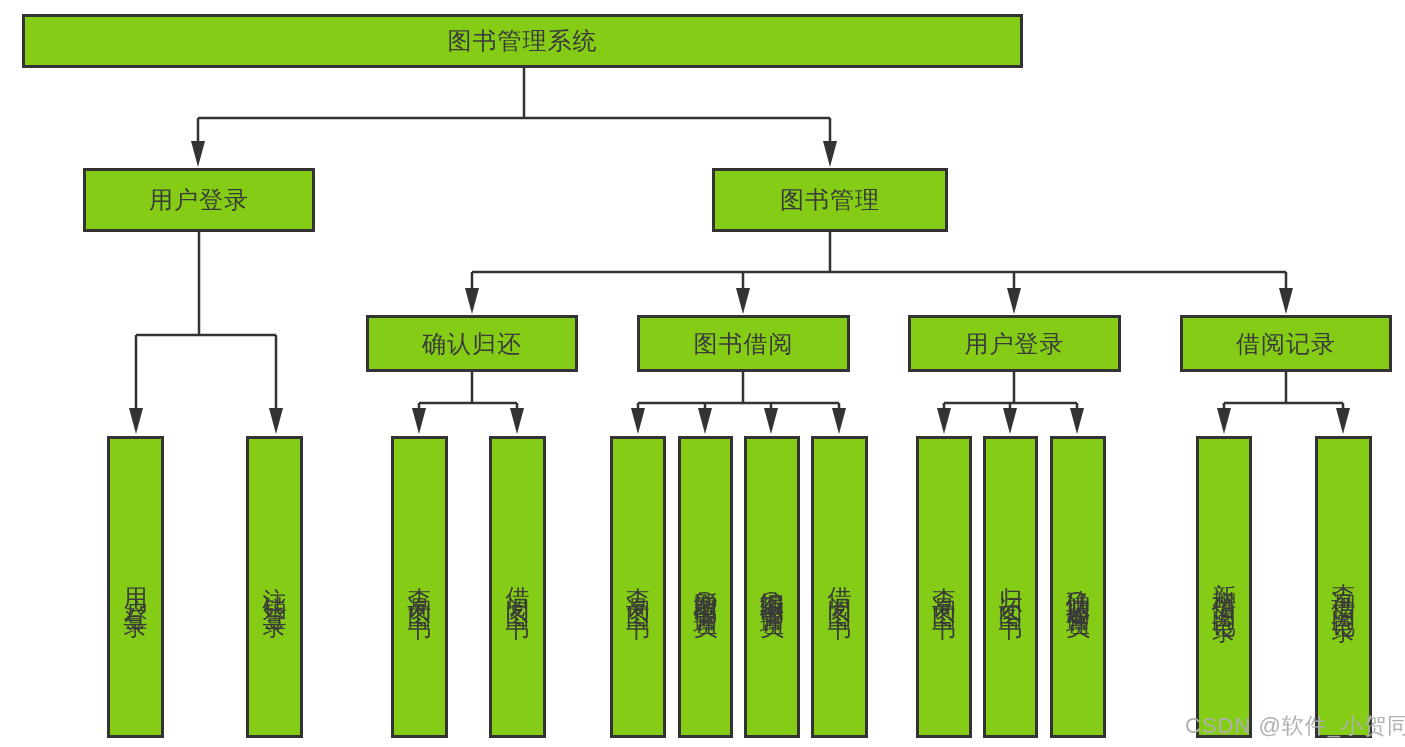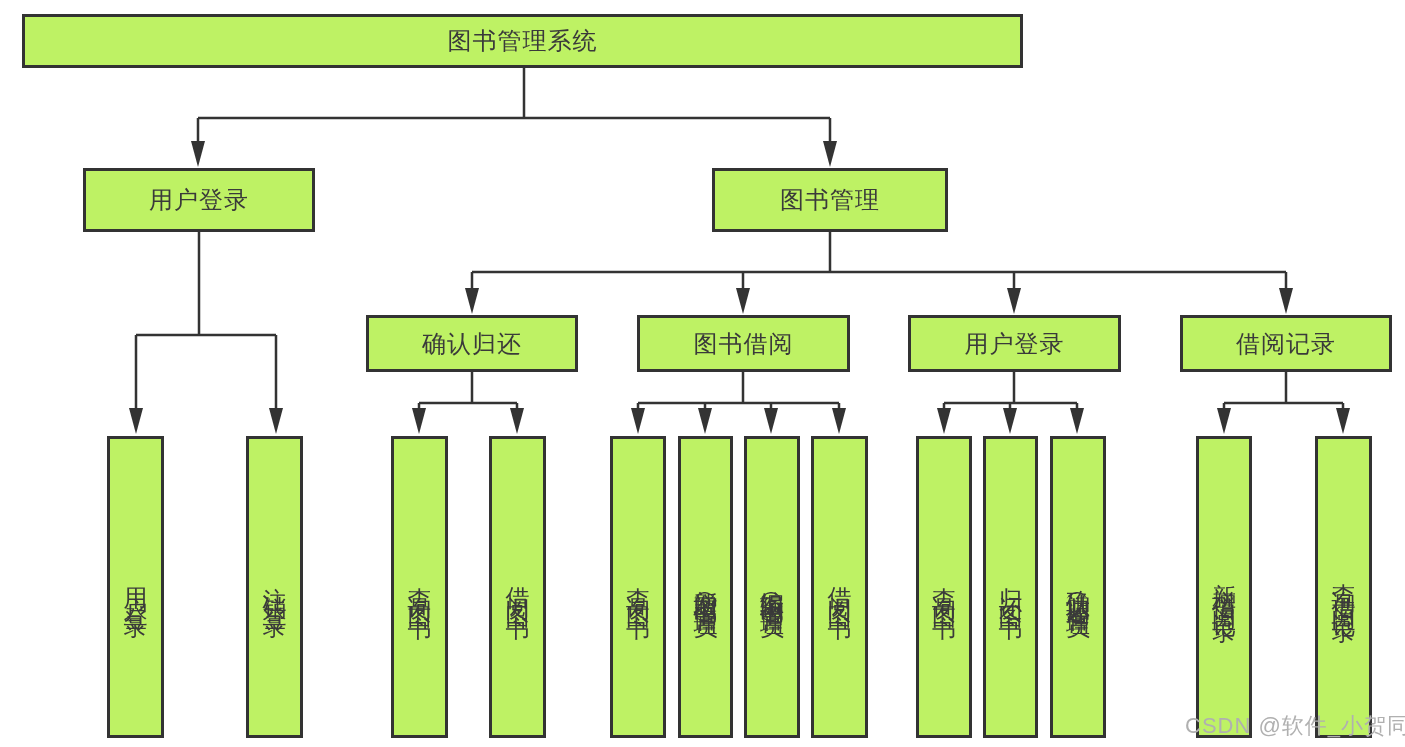--- a/index.html
+++ b/index.html
@@ -2,21 +2,21 @@
 <html><head>
 <meta charset="utf-8">
 <style>
   html,body{margin:0;padding:0;background:#ffffff;}
   #canvas{
     position:relative;width:1405px;height:747px;background:#ffffff;overflow:hidden;
     font-family:"Liberation Sans",sans-serif;color:#3a3a3a;
   }
   #connectors{position:absolute;left:0;top:0;width:1405px;height:747px;}
   .node{
-    position:absolute;box-sizing:border-box;border:3px solid #333333;background:#bef264;
+    position:absolute;box-sizing:border-box;border:3px solid #333333;background:#84cc16;
     display:flex;align-items:center;justify-content:center;
     font-size:24px;color:#3a3a3a;letter-spacing:1px;
   }
   .vnode{top:436px;height:302px;}
   .vlabel{
     writing-mode:vertical-rl;text-orientation:mixed;line-height:1;white-space:nowrap;
   }
   .sp4{letter-spacing:0.40em;}
   .sp6{letter-spacing:0.32em;}
   .sp8{letter-spacing:0.15em;}

